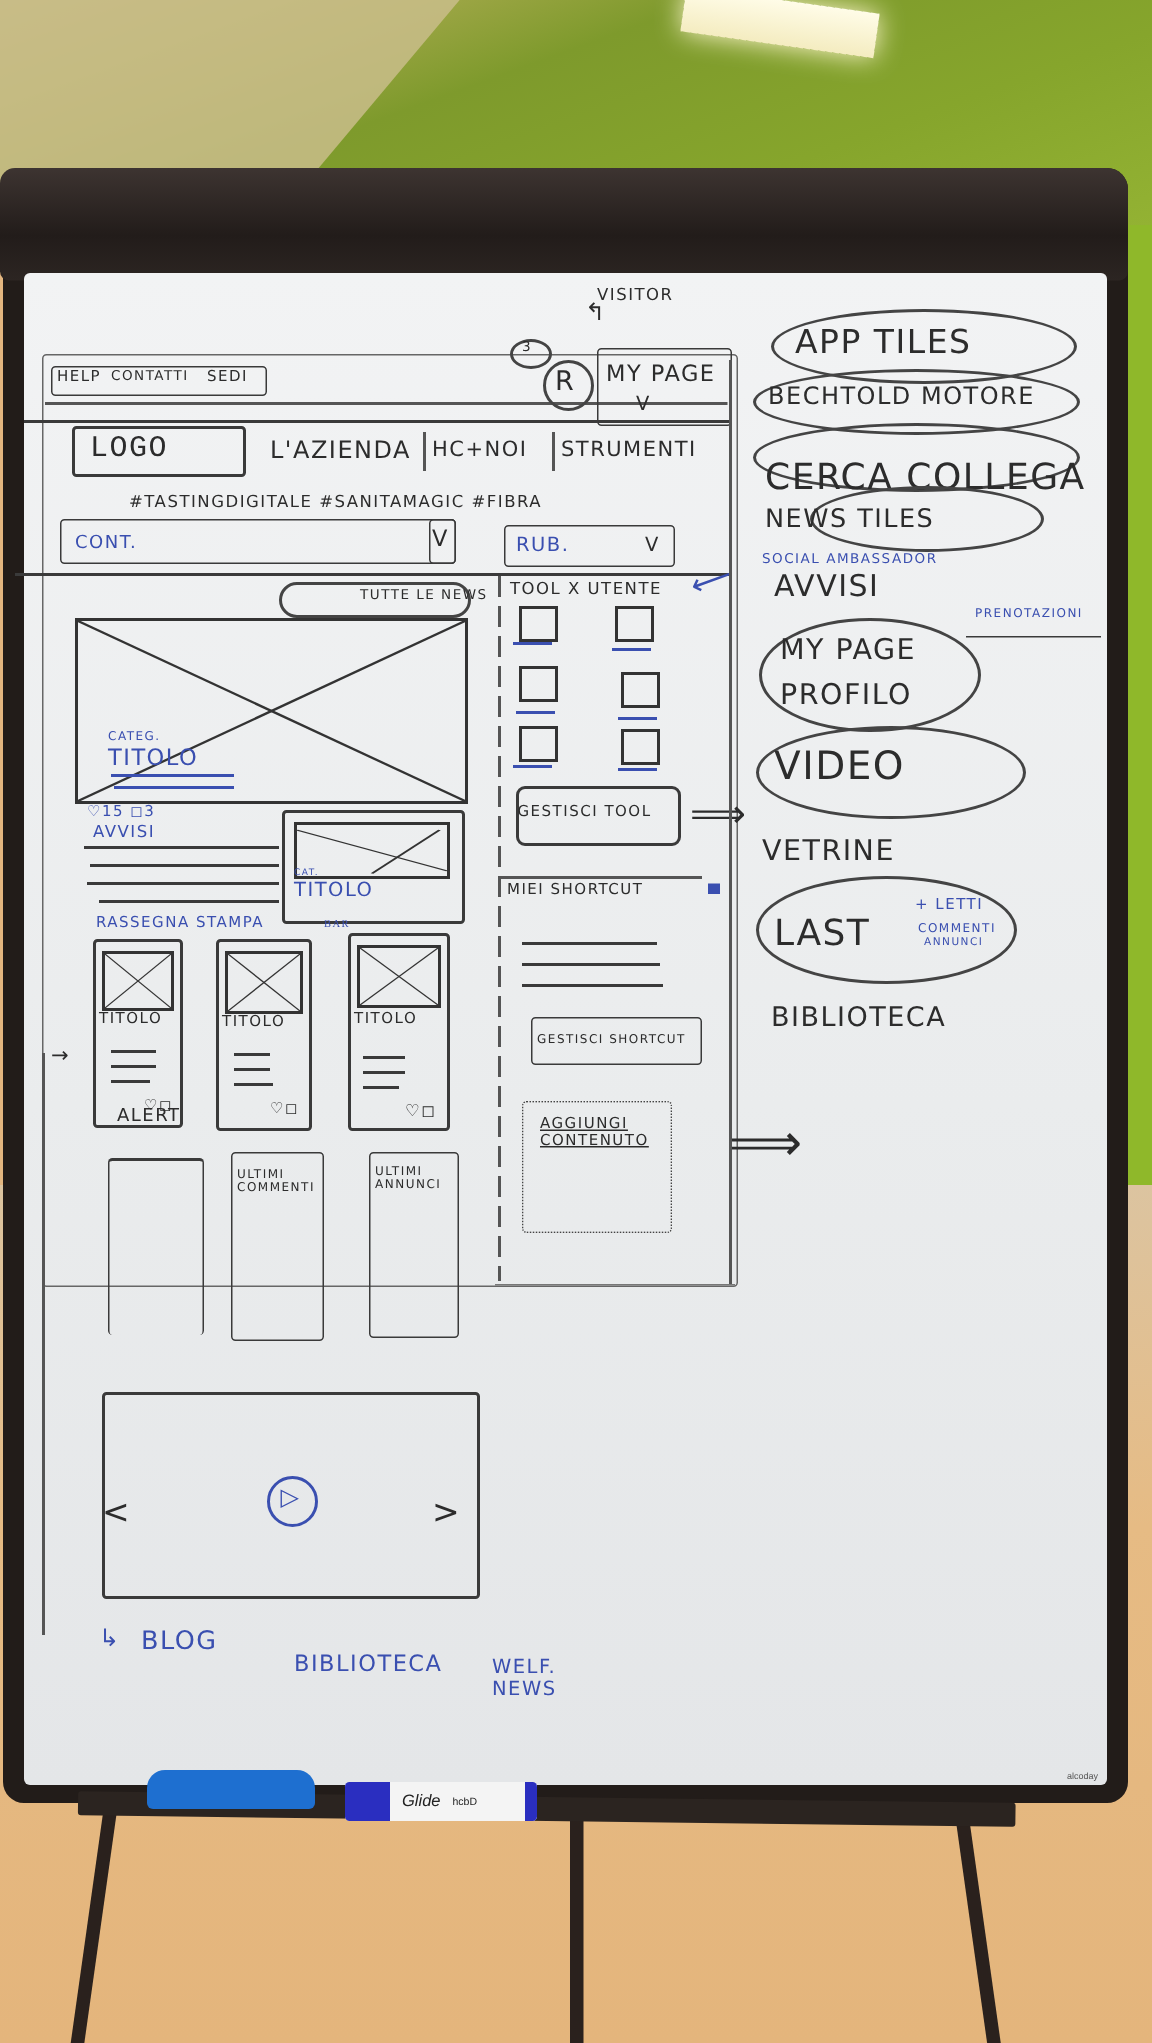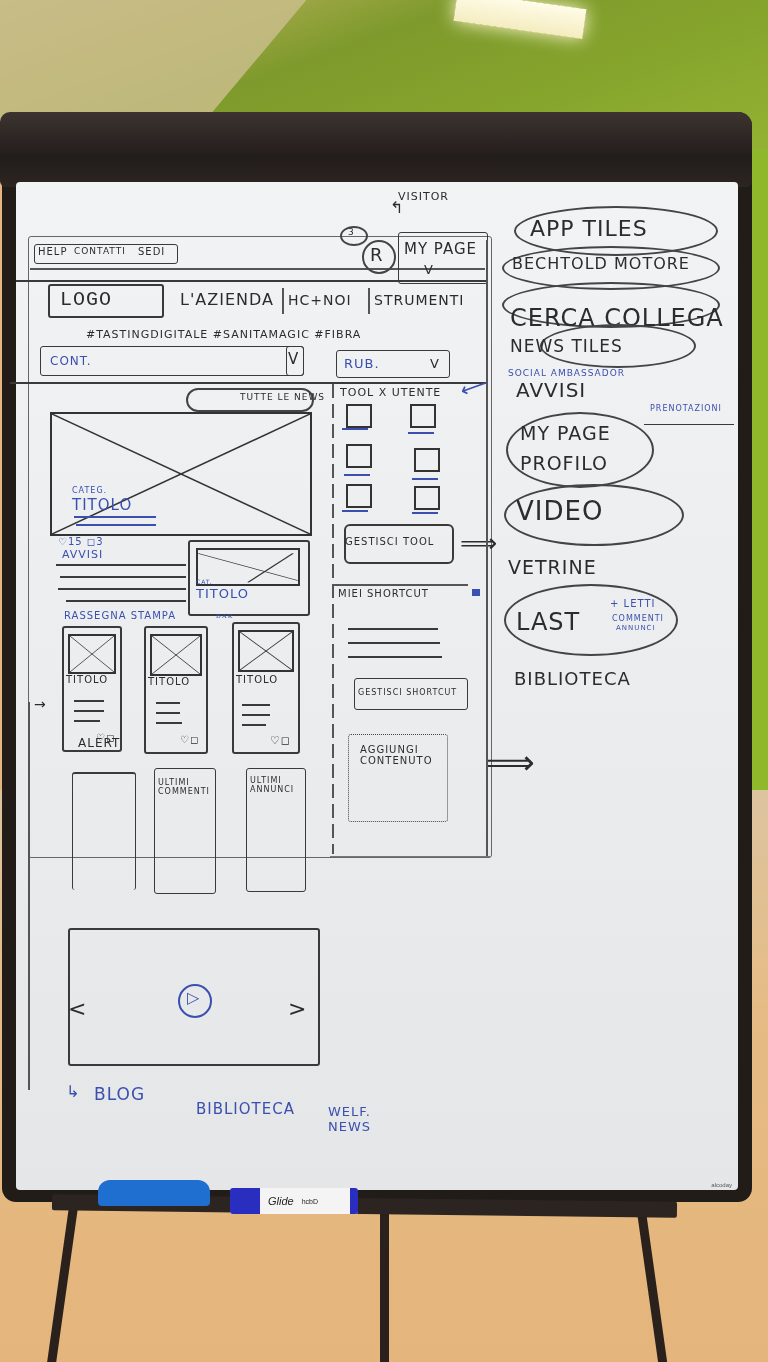--- a/index.html
+++ b/index.html
@@ -264,21 +264,21 @@
   <div class="line" style="left:334px;top:584px;width:134px;background:#555;"></div>
   <span class="ink" style="left:338px;top:588px;font-size:10px;">MIEI SHORTCUT</span>
   <span style="position:absolute;left:472px;top:589px;width:8px;height:7px;background:#3a4fb0;"></span>
   <div class="line" style="left:348px;top:628px;width:90px;"></div>
   <div class="line" style="left:348px;top:642px;width:92px;"></div>
   <div class="line" style="left:348px;top:656px;width:94px;"></div>
   <div class="box thin" style="left:354px;top:678px;width:112px;height:30px;"></div>
   <span class="ink" style="left:358px;top:688px;font-size:8px;">GESTISCI SHORTCUT</span>
 
   <div class="box thin dotted" style="left:348px;top:734px;width:98px;height:86px;border-color:#444;"></div>
-  <span class="ink" style="left:360px;top:744px;font-size:10px;white-space:normal;width:70px;">AGGIUNGI CONTENUTO</span>
+  <span class="ink" style="left:360px;top:744px;font-size:10px;white-space:normal;width:70px;text-decoration:underline;">AGGIUNGI CONTENUTO</span>
   <span class="ink" style="left:486px;top:742px;font-size:34px;">⟹</span>
   <div class="vline" style="left:486px;top:240px;height:616px;"></div>
   <div class="line" style="left:330px;top:856px;width:160px;background:#777;height:1px;"></div>
 
   <div class="oval" style="left:514px;top:206px;width:200px;height:46px;"></div>
   <span class="ink" style="left:530px;top:216px;font-size:22px;">APP TILES</span>
   <div class="oval" style="left:502px;top:246px;width:214px;height:40px;"></div>
   <span class="ink" style="left:512px;top:254px;font-size:16px;">BECHTOLD MOTORE</span>
   <div class="oval" style="left:502px;top:282px;width:214px;height:42px;"></div>
   <span class="ink" style="left:510px;top:304px;font-size:24px;">CERCA COLLEGA</span>

